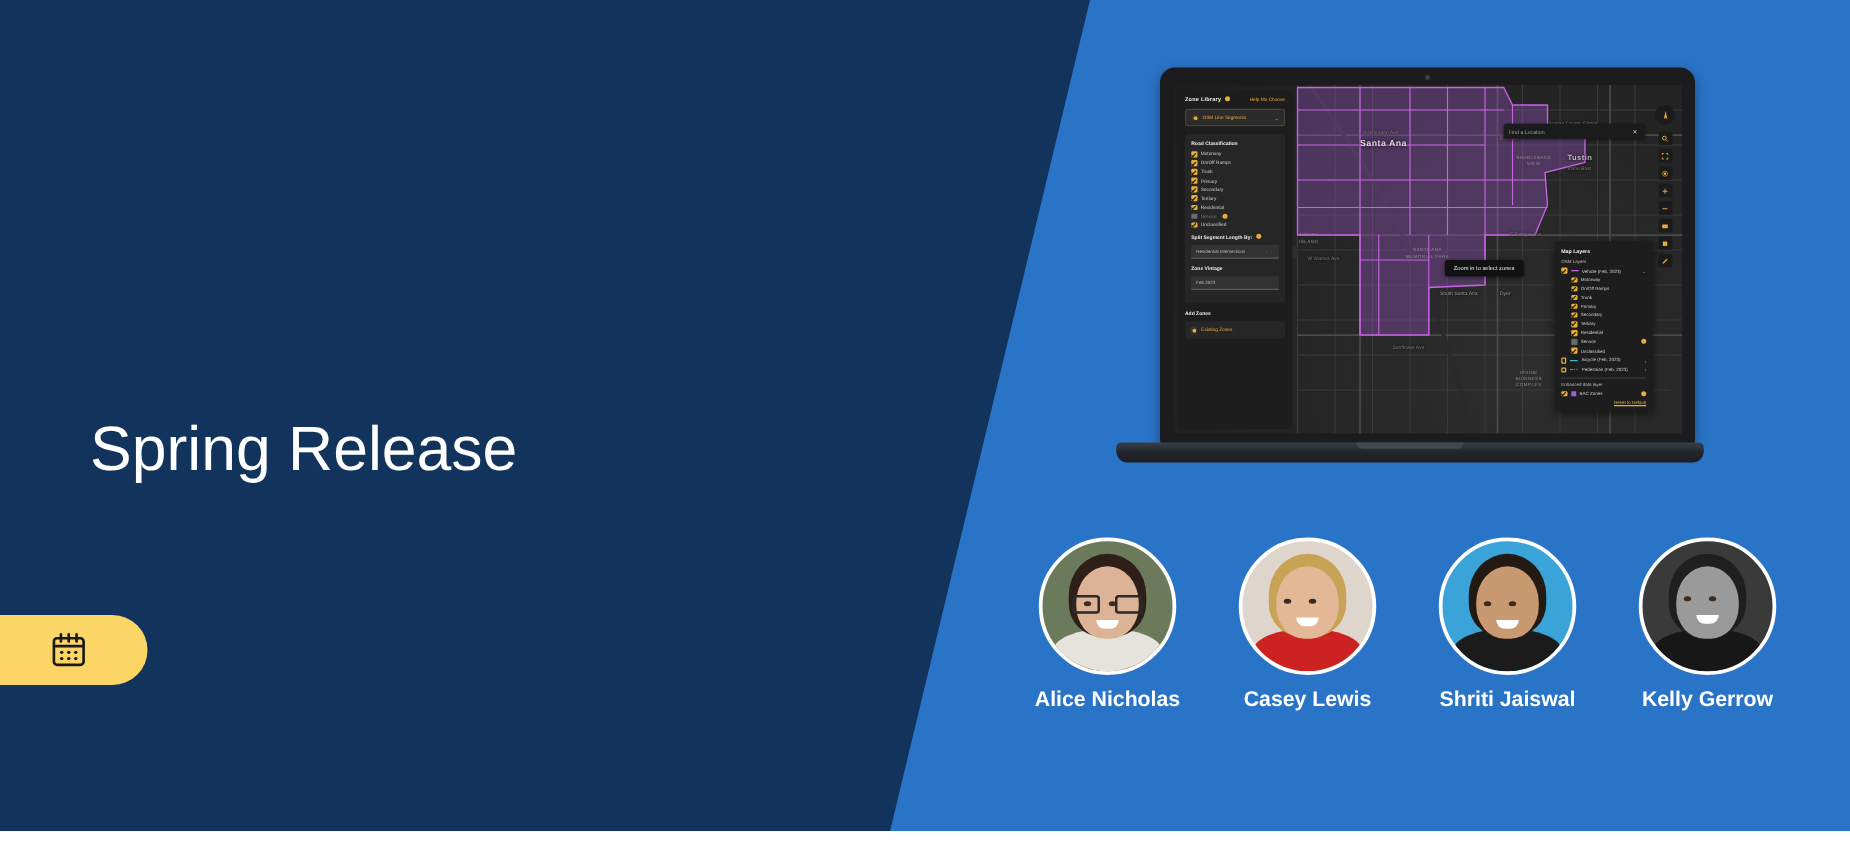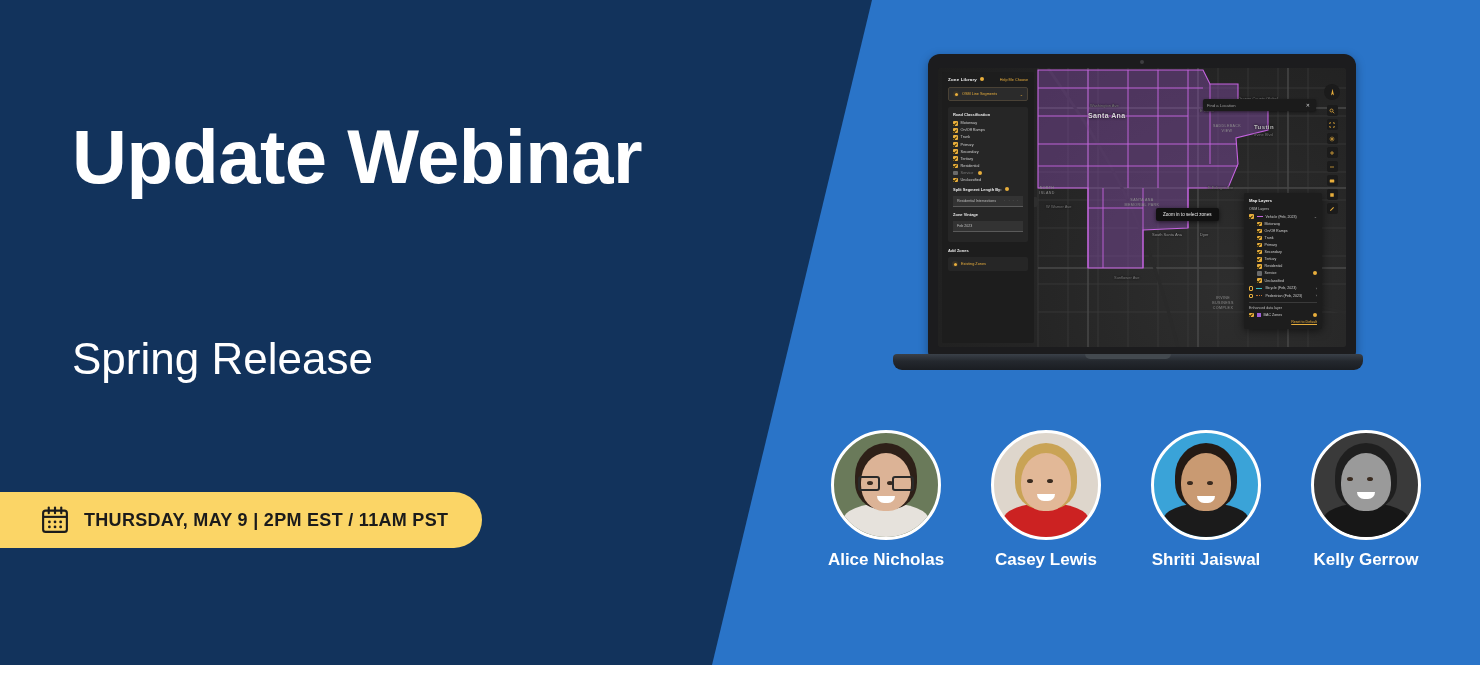--- a/index.html
+++ b/index.html
@@ -39,21 +39,21 @@
     position: absolute; left: 72px; top: 108px;
     width: 700px;
     color: #ffffff;
     font-size: 76px; line-height: 98px;
     font-weight: bold;
     letter-spacing: -0.5px;
   }
   .subhead {
     position: absolute; left: 72px; top: 332px;
     color: #ffffff;
-    font-size: 44px; line-height: 54px;
+    font-size: 50px; line-height: 54px;
     font-weight: normal;
   }
 
   
   .date-pill {
     position: absolute; left: -40px; top: 492px;
     height: 56px;
     background: #fbd566;
     border-radius: 28px;
     display: flex; align-items: center;
@@ -251,39 +251,37 @@
 </head>
 <body>
 
 <div id="banner">
 
   <div class="bg-blue"></div>
   <div class="bg-navy"></div>
   <div class="bottom-white"></div>
 
   <div class="headline">
-    <div>Update Webinar</div>
   </div>
   <div class="subhead">Spring Release</div>
 
   <div class="date-pill">
     <svg class="cal-icon" viewBox="0 0 24 24">
       <rect x="2.5" y="4.5" width="19" height="17" rx="2" fill="none" stroke="#1b1b1b" stroke-width="1.7"></rect>
       <line x1="2.5" y1="9.5" x2="21.5" y2="9.5" stroke="#1b1b1b" stroke-width="1.7"></line>
       <line x1="7" y1="2" x2="7" y2="6.5" stroke="#1b1b1b" stroke-width="1.7" stroke-linecap="round"></line>
       <line x1="12" y1="2" x2="12" y2="6.5" stroke="#1b1b1b" stroke-width="1.7" stroke-linecap="round"></line>
       <line x1="17" y1="2" x2="17" y2="6.5" stroke="#1b1b1b" stroke-width="1.7" stroke-linecap="round"></line>
       <circle cx="7.5" cy="13.5" r="1.1" fill="#1b1b1b"></circle>
       <circle cx="12" cy="13.5" r="1.1" fill="#1b1b1b"></circle>
       <circle cx="16.5" cy="13.5" r="1.1" fill="#1b1b1b"></circle>
       <circle cx="7.5" cy="17.5" r="1.1" fill="#1b1b1b"></circle>
       <circle cx="12" cy="17.5" r="1.1" fill="#1b1b1b"></circle>
       <circle cx="16.5" cy="17.5" r="1.1" fill="#1b1b1b"></circle>
     </svg>
-    <span class="date-text">THURSDAY, MAY 9 |  2PM EST / 11AM PST</span>
   </div>
 
   <div class="laptop">
     <div class="lid">
       <span class="cam"></span>
       <div class="screen">
 
         <div class="map">
 
           <svg class="zone-svg" width="408" height="279">

